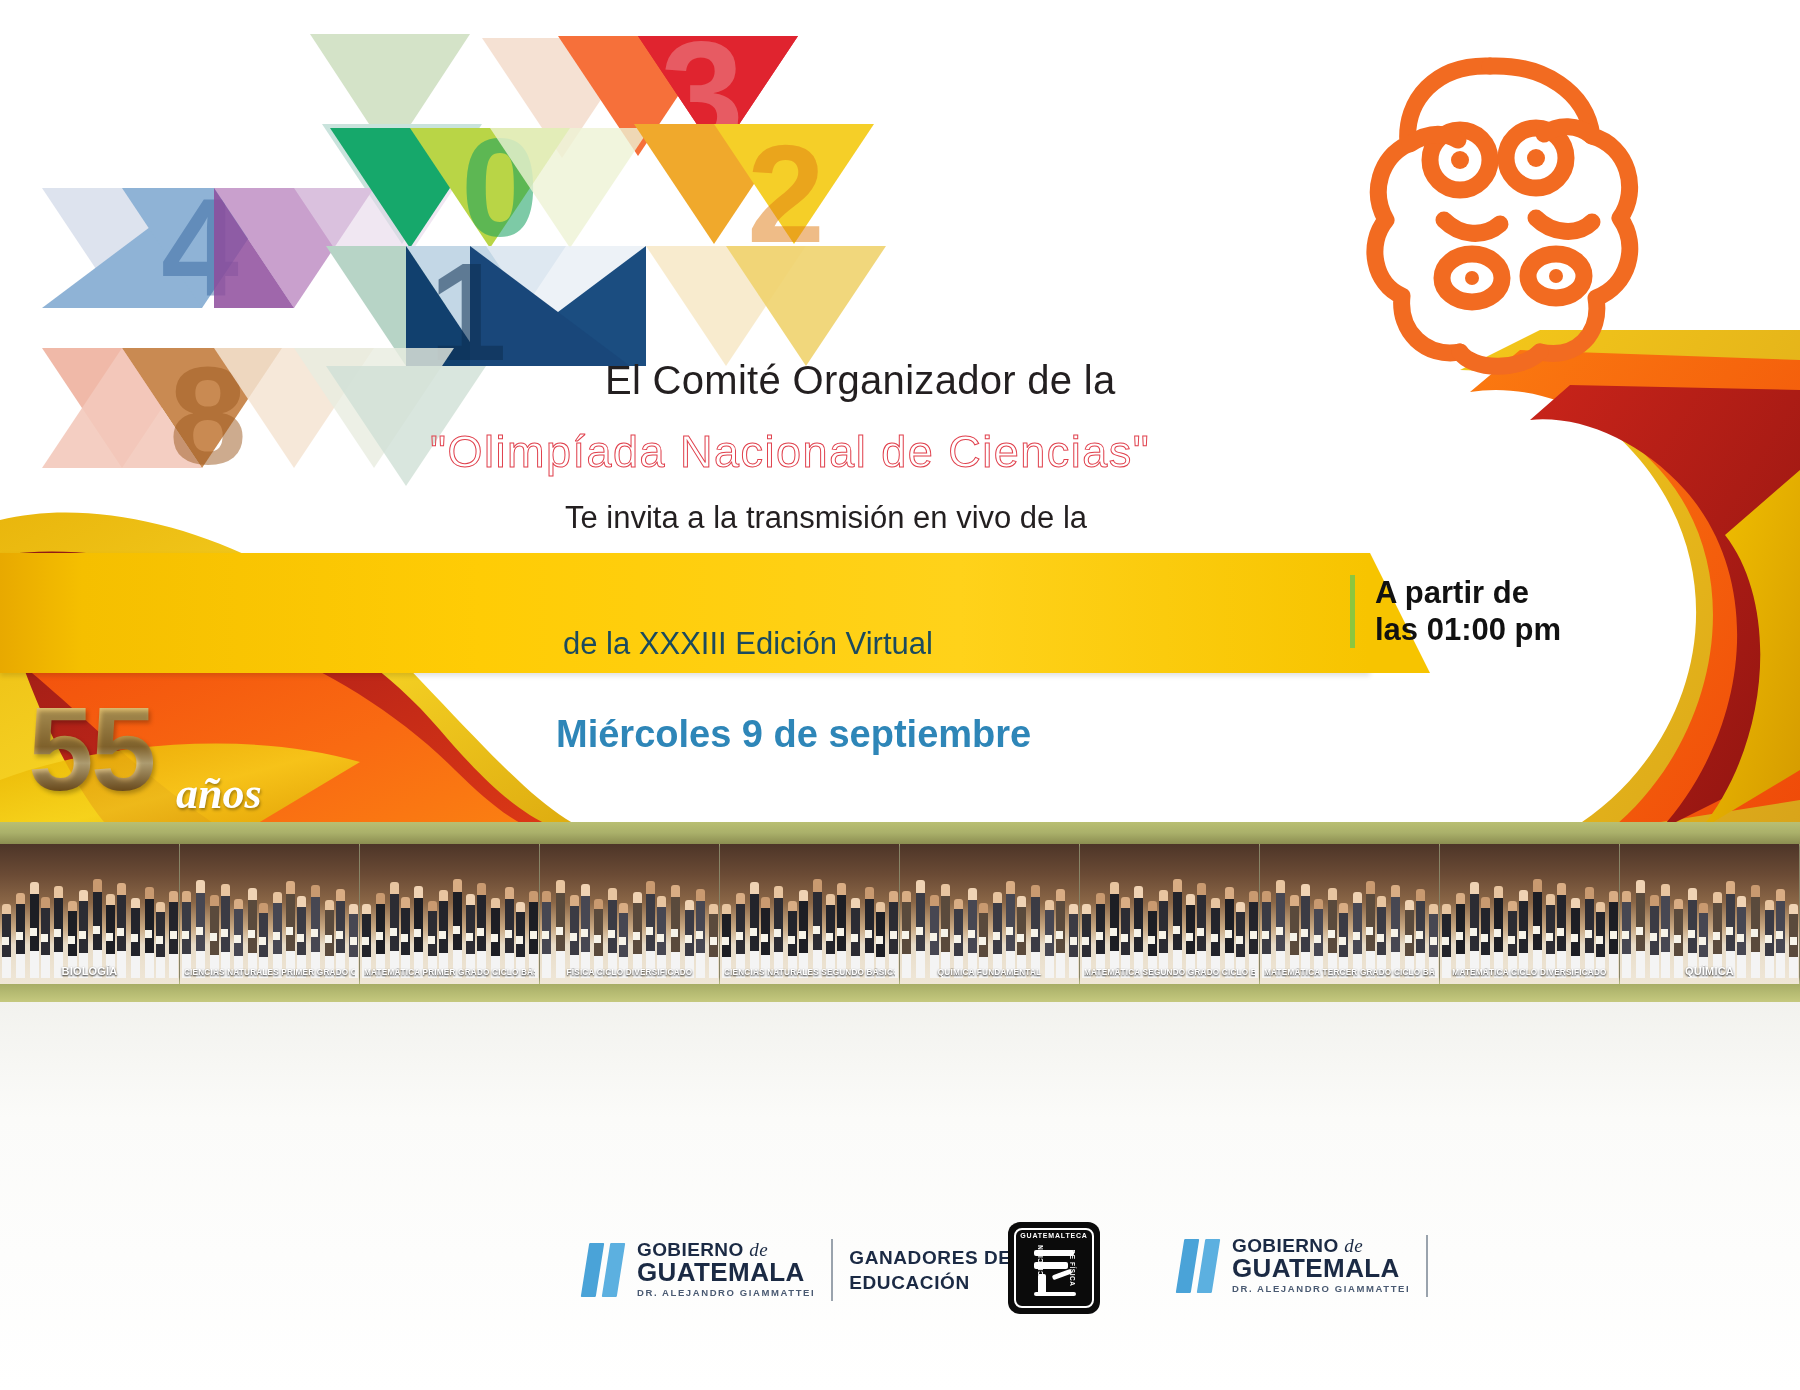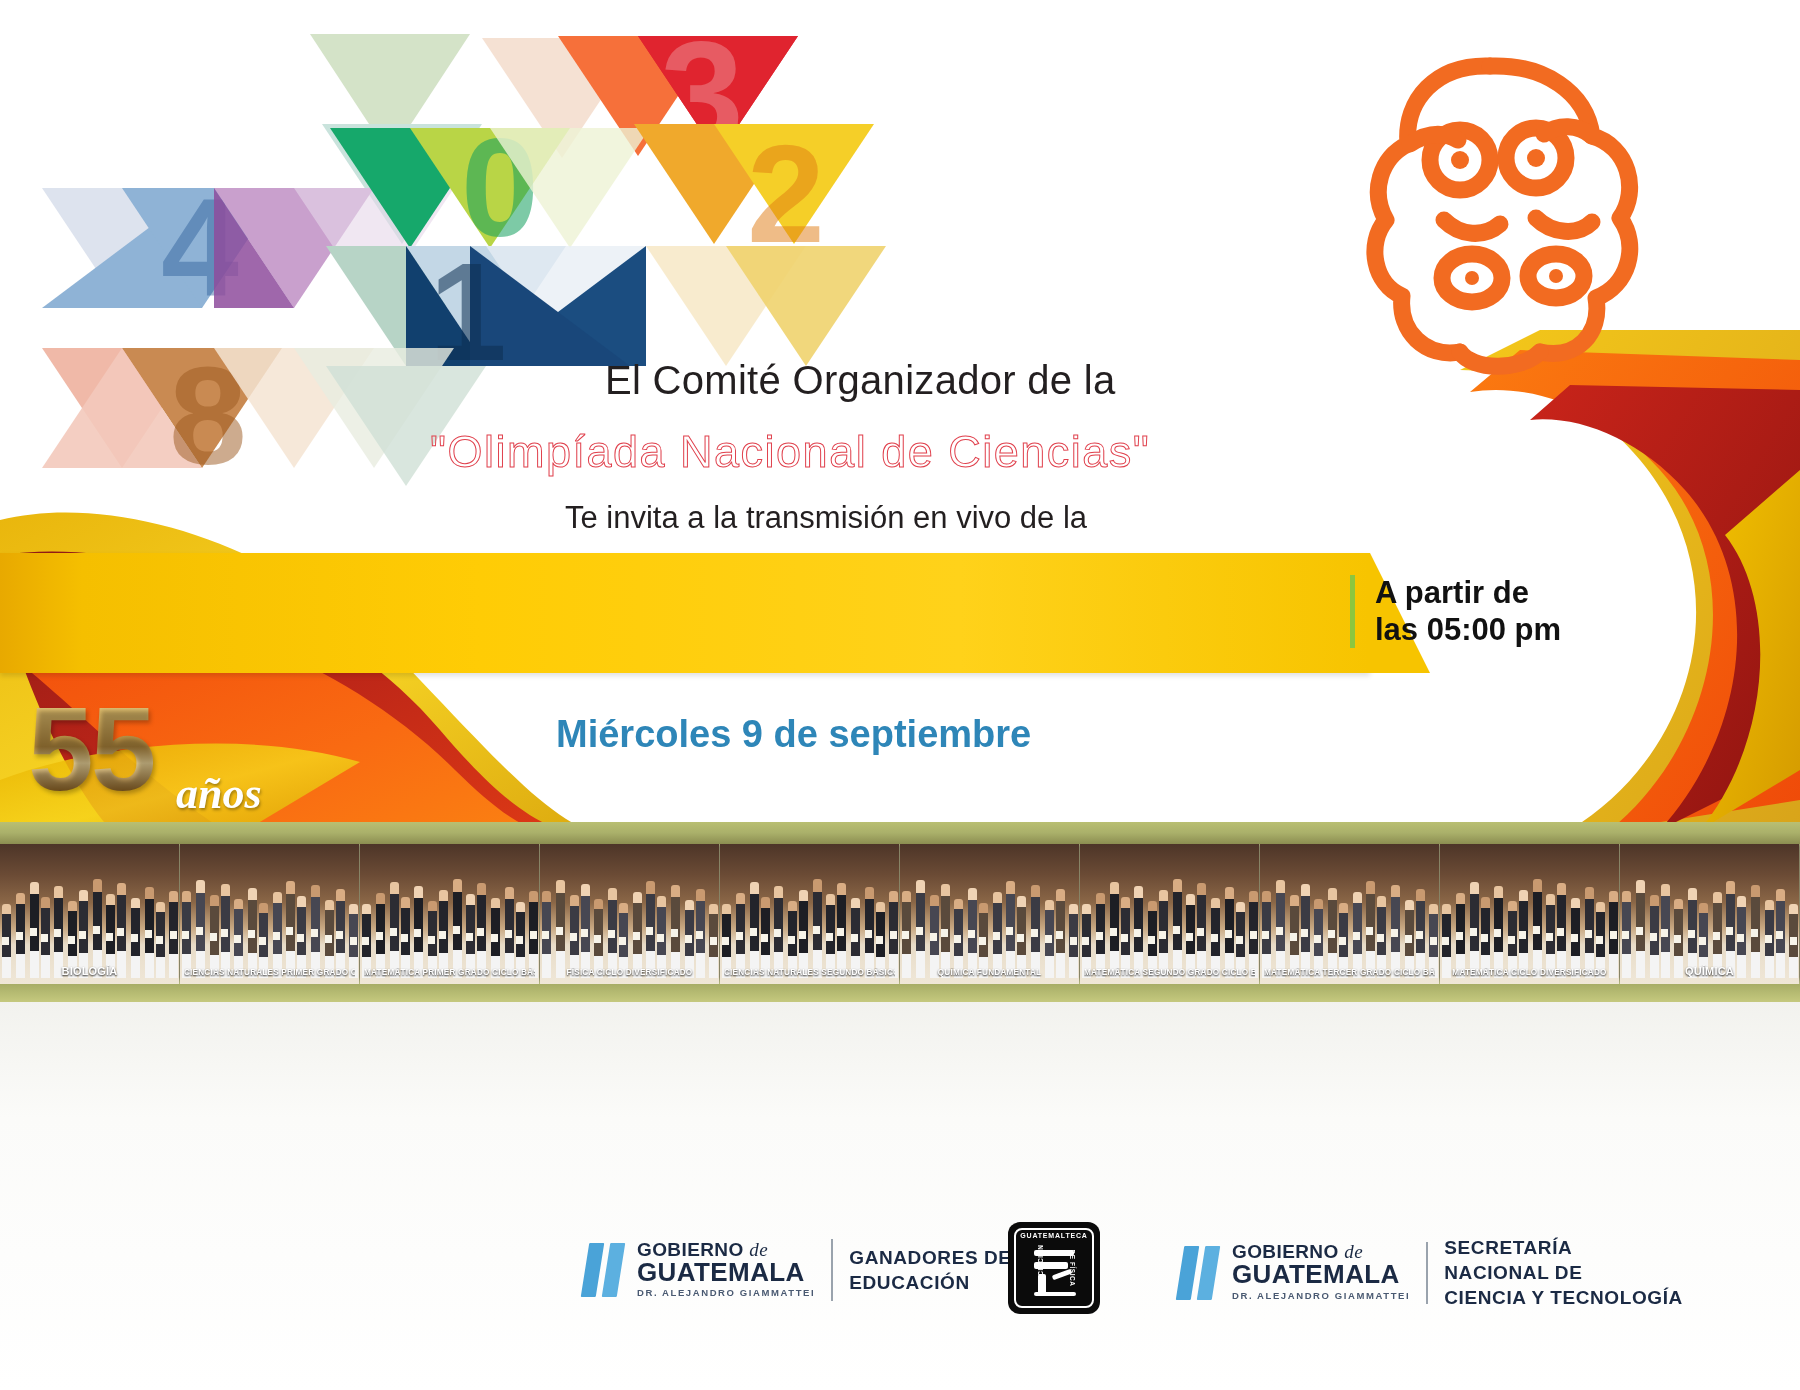--- a/index.html
+++ b/index.html
@@ -230,25 +230,26 @@
       <circle cx="132" cy="238" r="7"></circle>
         <circle cx="216" cy="236" r="7"></circle>
     </g>
   </svg>
 
   <div class="yellowband"></div>
 
   <div class="t-comite">El Comité Organizador de la</div>
   <div class="t-olimpiada">"Olimpíada Nacional de Ciencias"</div>
   <div class="t-invita">Te invita a la transmisión en vivo de la</div>
+  <div class="t-edicion">de la XXXIII Edición Virtual</div>
   <div class="t-fecha">Miércoles 9 de septiembre</div>
 
   <div class="hora">
     <div>A partir de</div>
-    <div>las 05:00 pm</div>
+    <div>las 01:00 pm</div>
   </div>
 
   <div class="anniv">
     <div class="num">55</div>
     <div class="anos">años</div>
   </div>
 
   <div class="stripwrap">
     <div class="stripband"></div>
     <div class="photos" id="photos">
@@ -614,23 +615,18 @@
             <i></i>
             <i></i>
           </div>
         <div class="gobtxt">
           <div class="l1"><span>GOBIERNO</span>
             <em>de</em></div>
           <div class="l2">GUATEMALA</div>
           <div class="l3">DR. ALEJANDRO GIAMMATTEI</div>
         </div>
         <div class="vrule"></div>
-        <div class="minis">
-          <div>SECRETARÍA</div>
-          <div>NACIONAL DE</div>
-          <div>CIENCIA Y TECNOLOGÍA</div>
-        </div>
       </div>
 
     </div>
   </div>
 
 </div>
 
 </body></html>

